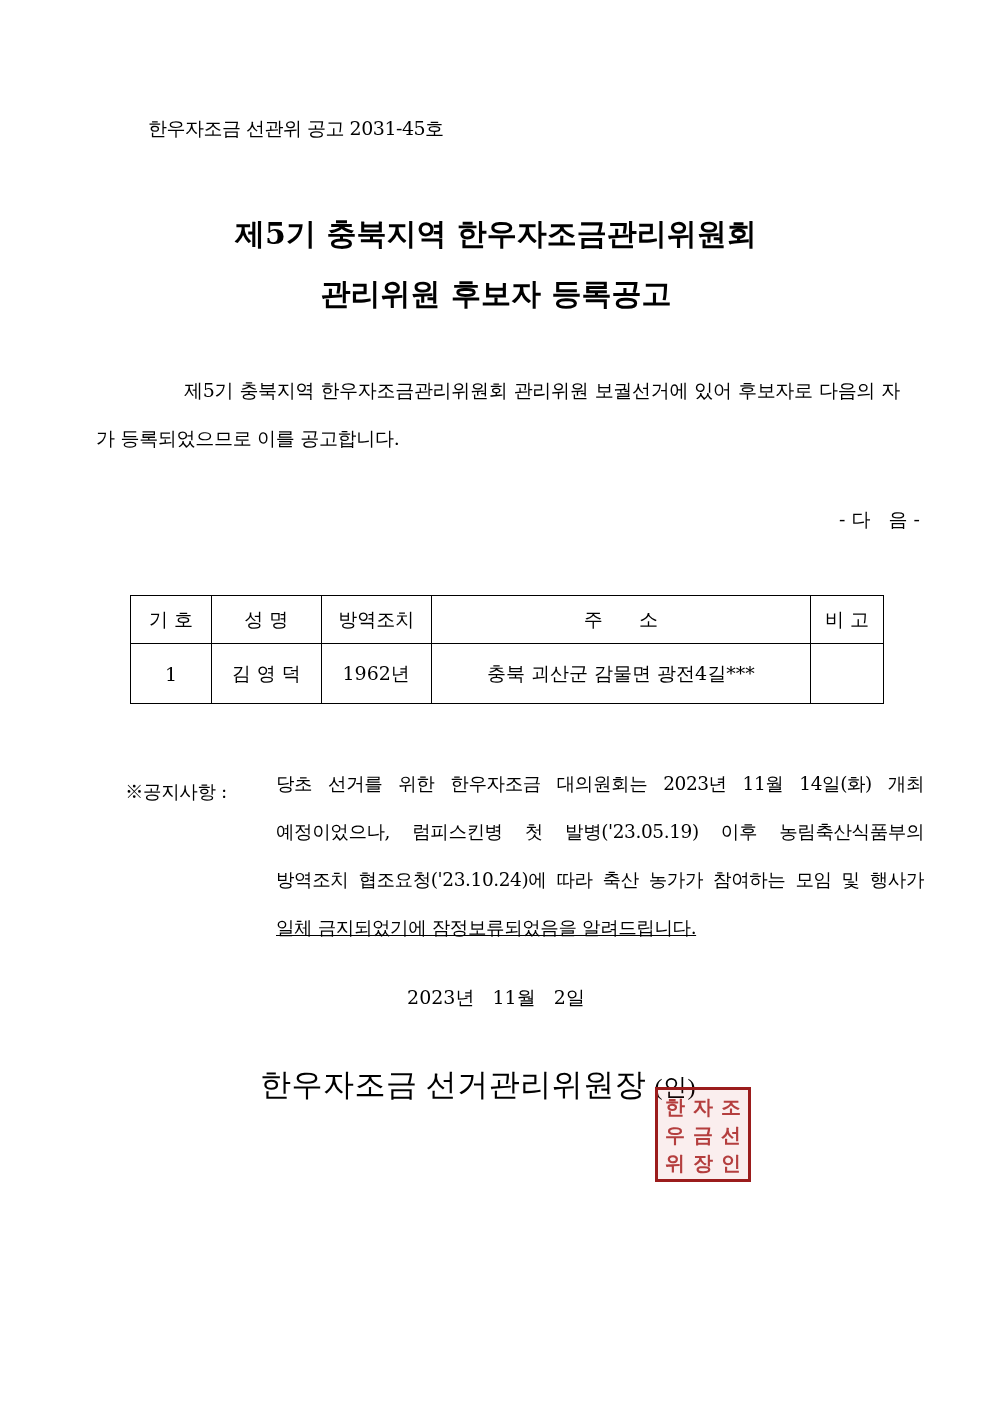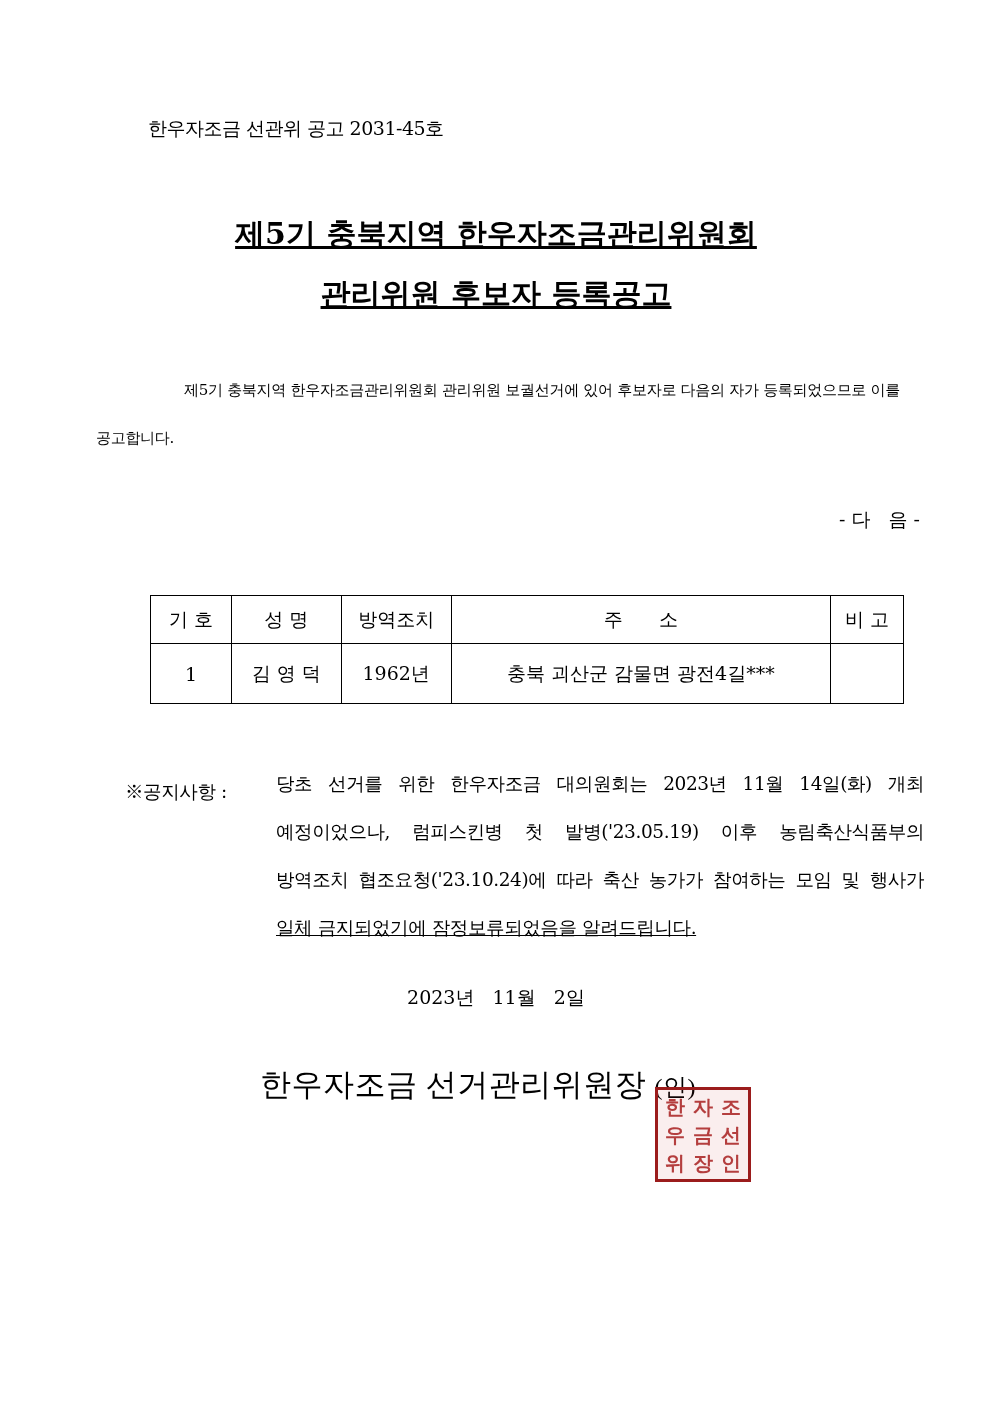--- a/index.html
+++ b/index.html
@@ -2,29 +2,29 @@
 <html><head>
   <meta charset="utf-8">
   <style>
     html, body { margin: 0; padding: 0; background: #ffffff; }
     body {
       width: 992px; height: 1403px; position: relative; overflow: hidden;
       font-family: "DejaVu Serif", "Liberation Serif", serif; color: #000;
     }
     .abs { position: absolute; }
     .notice-no { left: 148px; top: 116px; font-size: 19px; letter-spacing: -0.5px; white-space: nowrap; }
-    .title { left: 0; width: 992px; text-align: center; font-weight: bold; font-size: 30px; white-space: nowrap; text-decoration: underline; }
+    .title { left: 0; width: 992px; text-align: center; font-weight: bold; font-size: 30px; white-space: nowrap; }
     .title1 { top: 214px; }
     .title2 { top: 274px; }
-    .body-p { left: 96px; width: 804px; font-size: 15px; line-height: 48px; top: 366px; text-align: justify; letter-spacing: -0.3px; }
+    .body-p { left: 96px; width: 804px; font-size: 19px; line-height: 48px; top: 366px; text-align: justify; letter-spacing: -0.3px; }
     .body-p .indent { display: inline-block; width: 88px; }
     .daum { left: 0; width: 920px; text-align: right; top: 507px; font-size: 19px; white-space: pre; }
     table.cand {
       position: absolute; left: 130px; top: 595px; width: 754px;
-      border-collapse: collapse; font-size: 19px; margin-left: 20px;
+      border-collapse: collapse; font-size: 19px;
     }
     table.cand td, table.cand th {
       border: 1.5px solid #000; text-align: center; font-weight: normal; padding: 0;
     }
     table.cand th { height: 47px; border-bottom: 1px solid #000; }
     table.cand td { height: 59px; }
     .notes { left: 125px; top: 760px; width: 775px; font-size: 18.5px; line-height: 48px; letter-spacing: -0.4px; }
     .notes .label { position: absolute; left: 0; top: 8px; white-space: nowrap; }
     .notes .line { position: absolute; left: 127px; width: 648px; white-space: nowrap; text-align: justify; text-align-last: justify; margin-left: 24px; }
     .notes .line.last { text-align-last: left; text-decoration: underline; }

